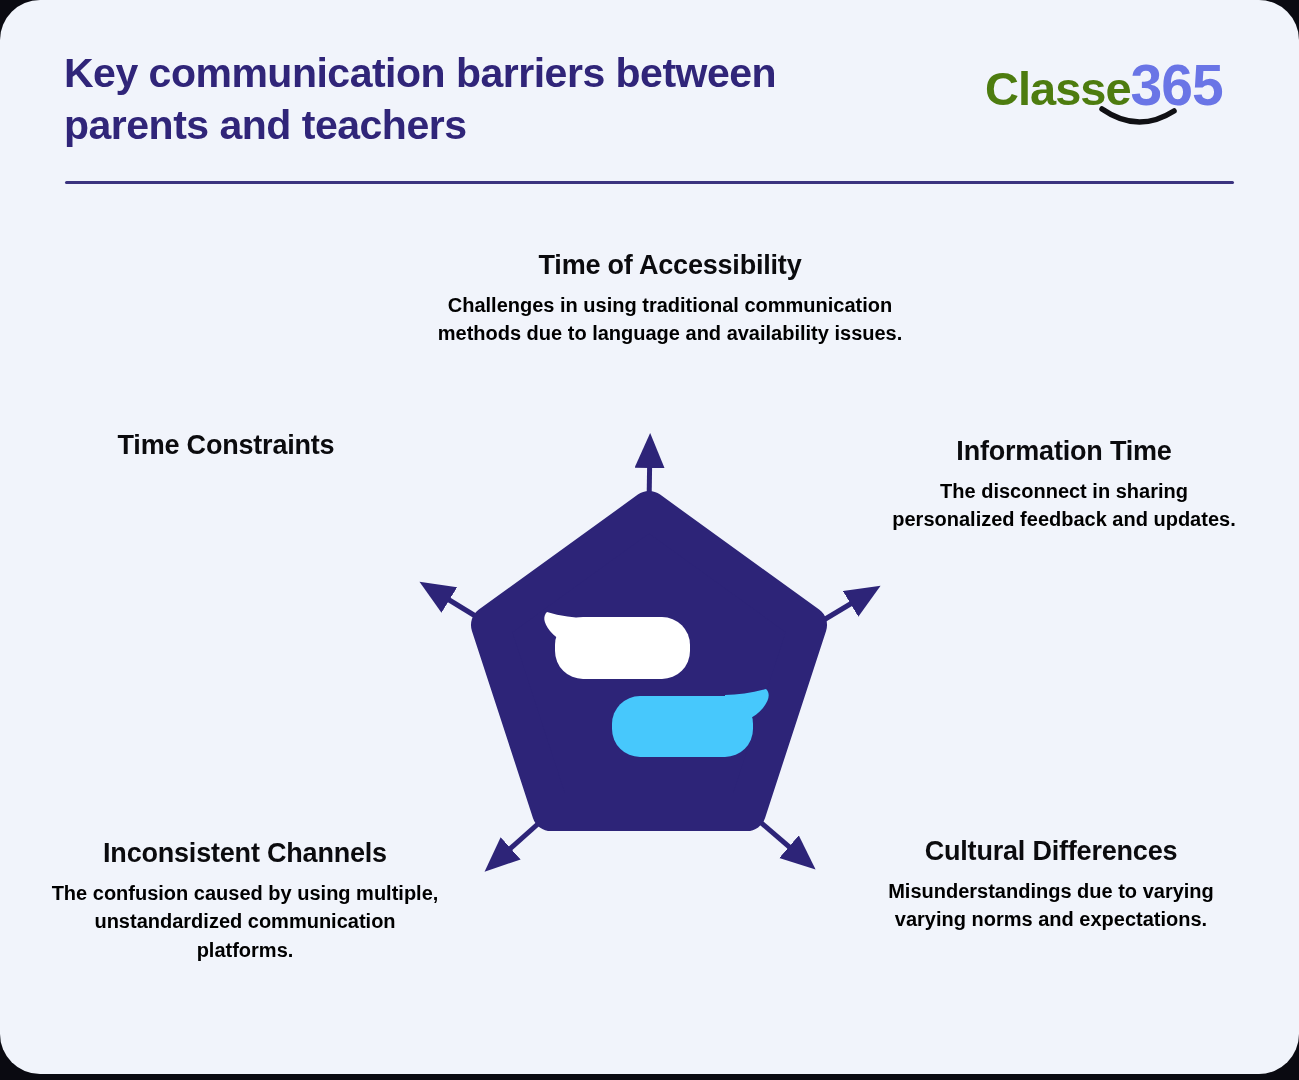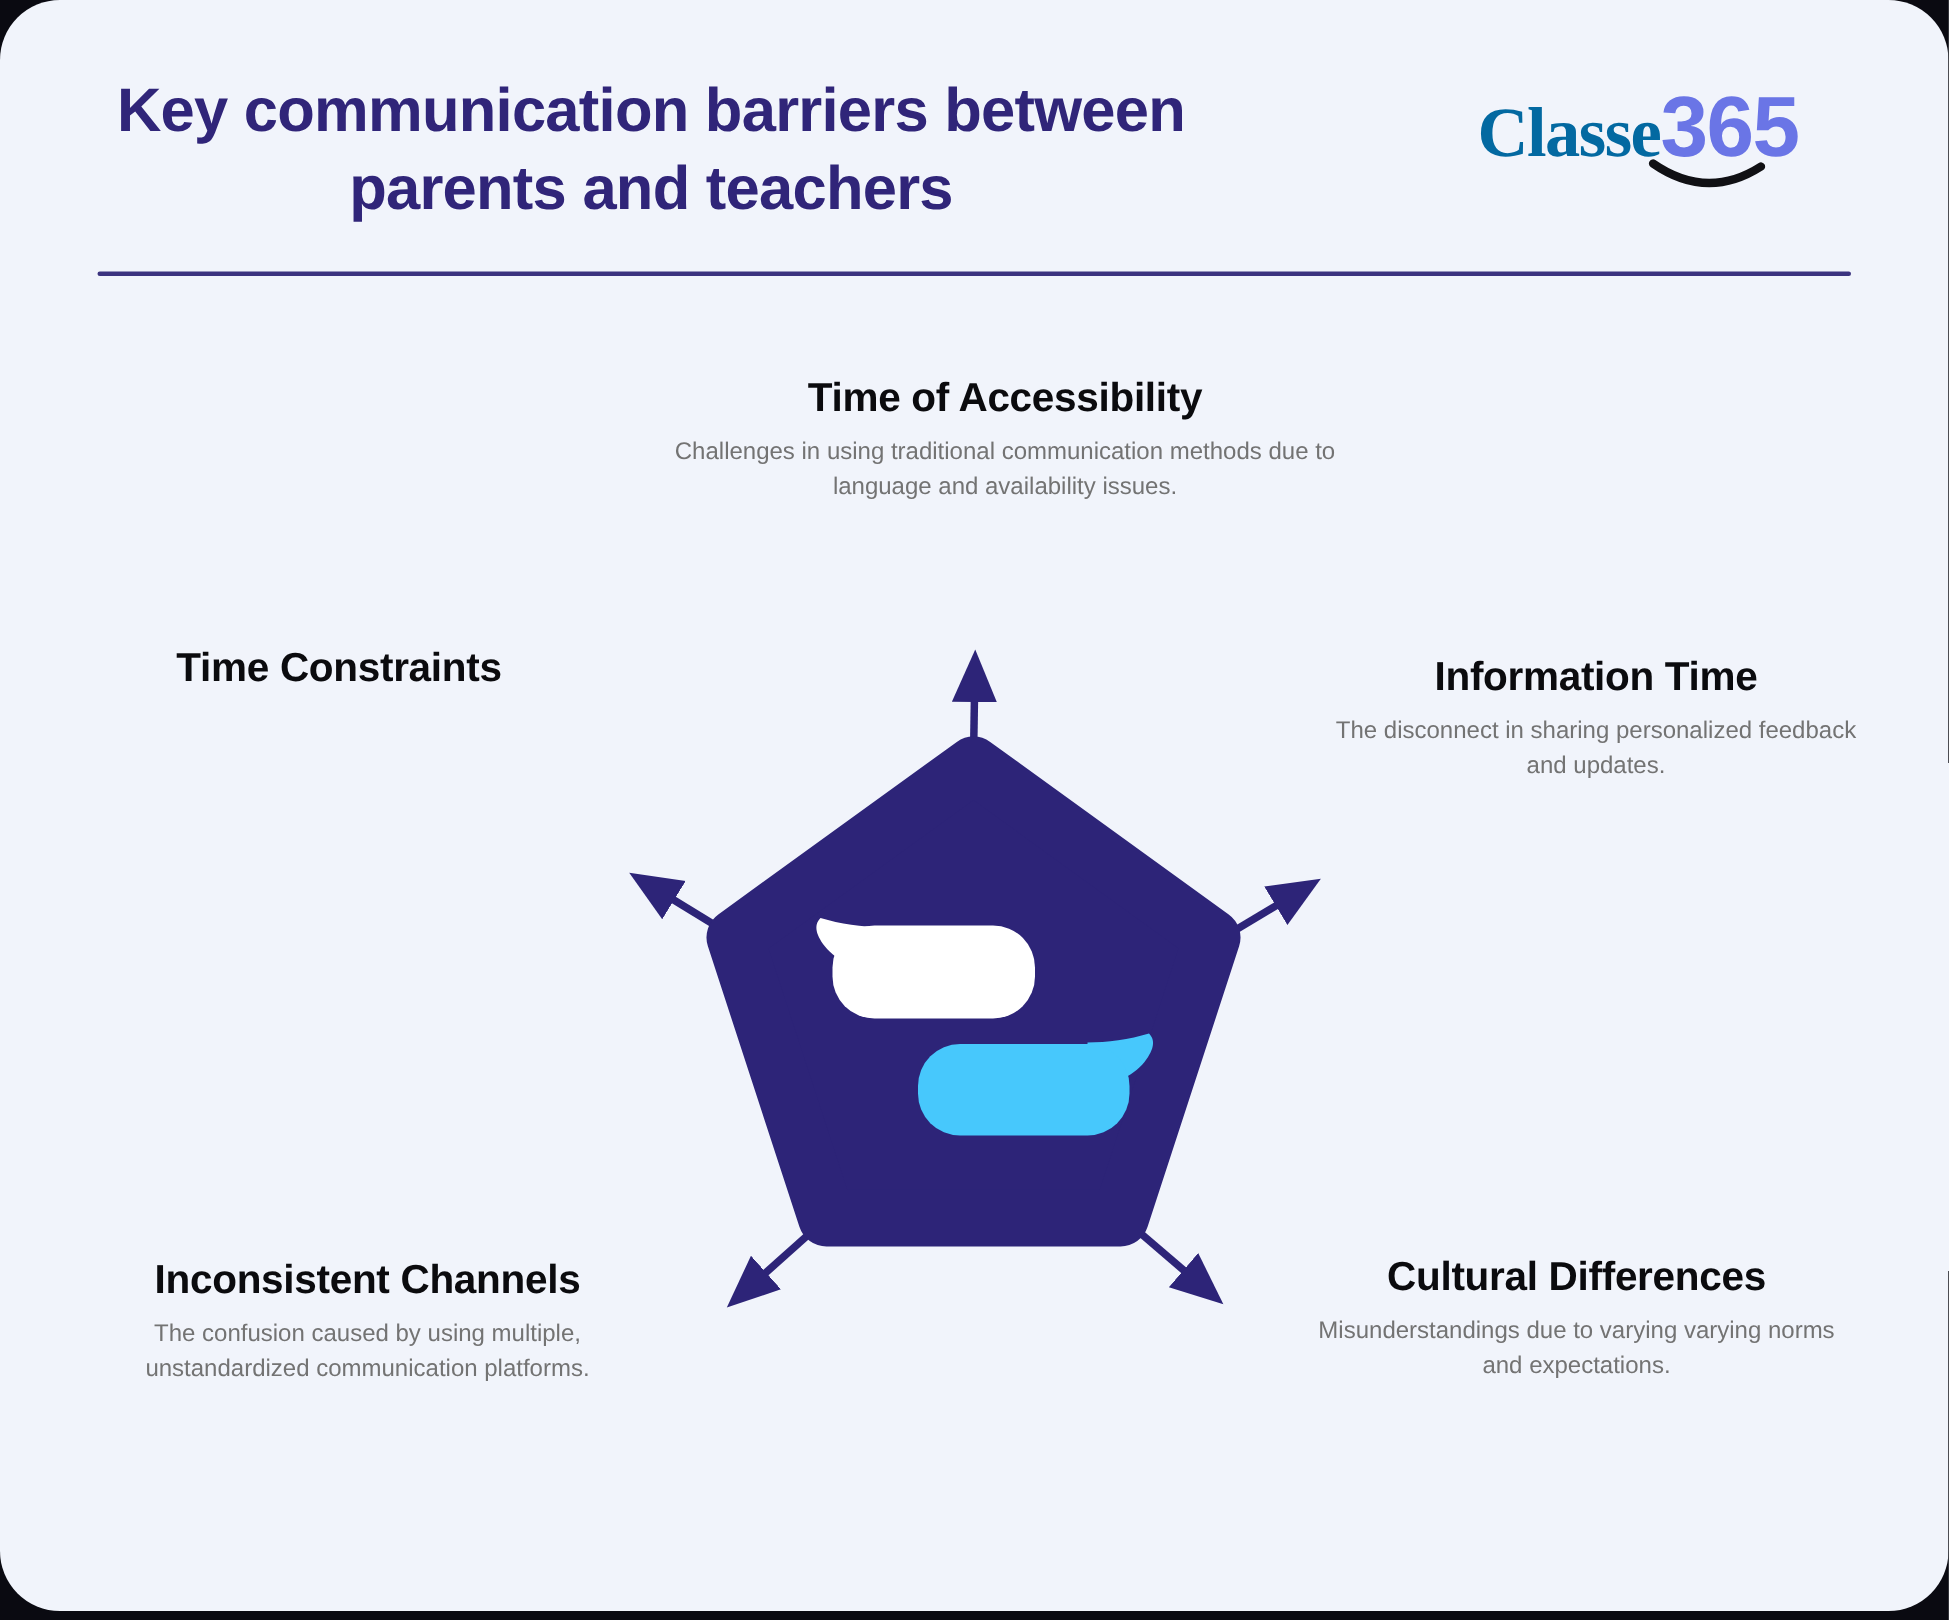--- a/index.html
+++ b/index.html
@@ -13,48 +13,48 @@
   }
   .card {
     position:absolute; left:0; right:0; top:0; bottom:6px;
     background:#f1f4fb;
     border-radius:40px;
   }
   
   .title {
     position:absolute; left:64px; top:48px; width:740px;
     font-size:41px; font-weight:800; line-height:1.26;
-    letter-spacing:-0.5px; color:#302579;text-align:center;
+    letter-spacing:-0.5px; color:#302579;
   }
   .logo {
     position:absolute; left:985px; top:52px; height:80px;
     white-space:nowrap;
   }
   .logo .wordmark {
-    font-family:Liberation Serif, serif;
-    font-weight:700; font-size:47px; color:#0369a1; letter-spacing:-1px;
+    font-family:Liberation Sans, sans-serif;
+    font-weight:700; font-size:47px; color:#4d7c0f; letter-spacing:-1px;
   }
   .logo .number {
     font-weight:800; font-size:57px; color:#6a75e6; letter-spacing:-1px;
   }
   .logo .smile {
     position:absolute; left:112px; top:52px;
   }
   .divider {
     position:absolute; left:65px; top:181px; width:1169px; height:3px;
     background:#3b337f; border-radius:2px;
   }
   
   .sec { position:absolute; text-align:center; }
   .sec h2 {
     font-size:27px; font-weight:700; color:#0b0b0e; margin:0 0 10px;
     letter-spacing:-0.2px;
   }
   .sec p {
-    font-size:16px; font-weight:400; line-height:1.42; color:#737373; margin:0;
+    font-size:20px; font-weight:700; line-height:1.42; color:#000000; margin:0;
   }
   .sec-top          { left:428px; top:250px; width:484px; }
   .sec-left         { left:56px;  top:430px; width:340px; }
   .sec-right        { left:878px; top:436px; width:372px; }
   .sec-bottom-left  { left:48px;  top:838px; width:394px; }
   .sec-bottom-right { left:866px; top:836px; width:370px; }
   
   .center-graphic { position:absolute; left:380px; top:405px; width:560px; height:500px; }
 </style>
 </head>

